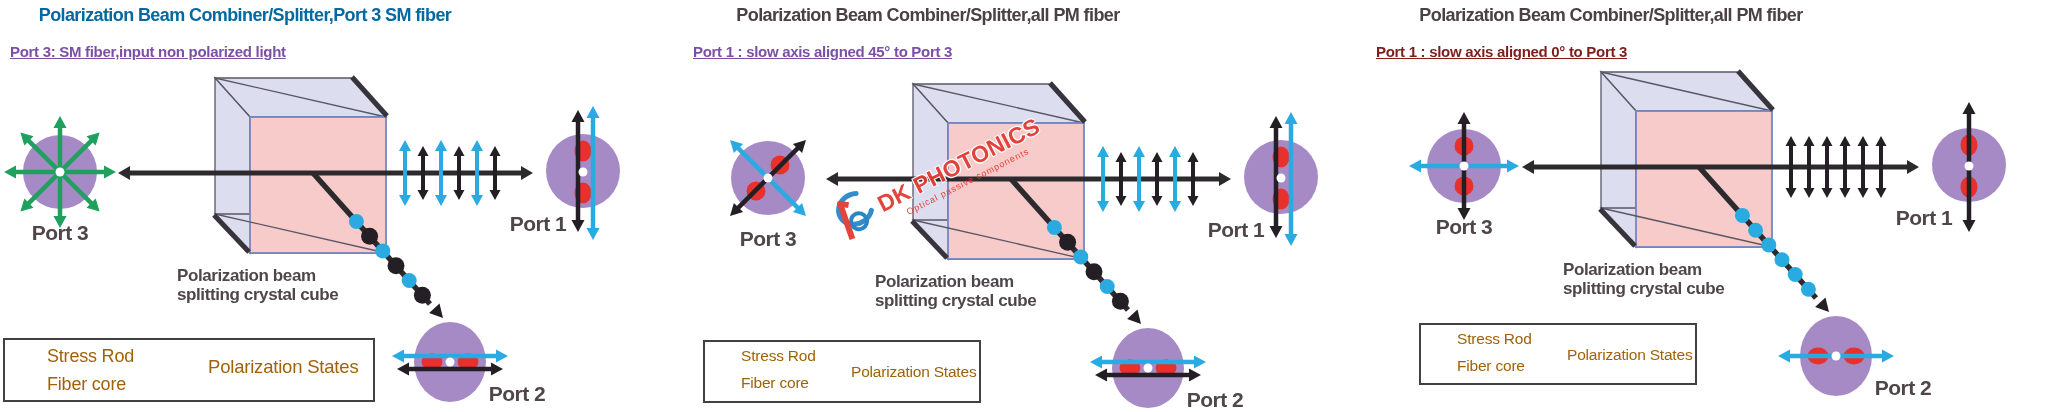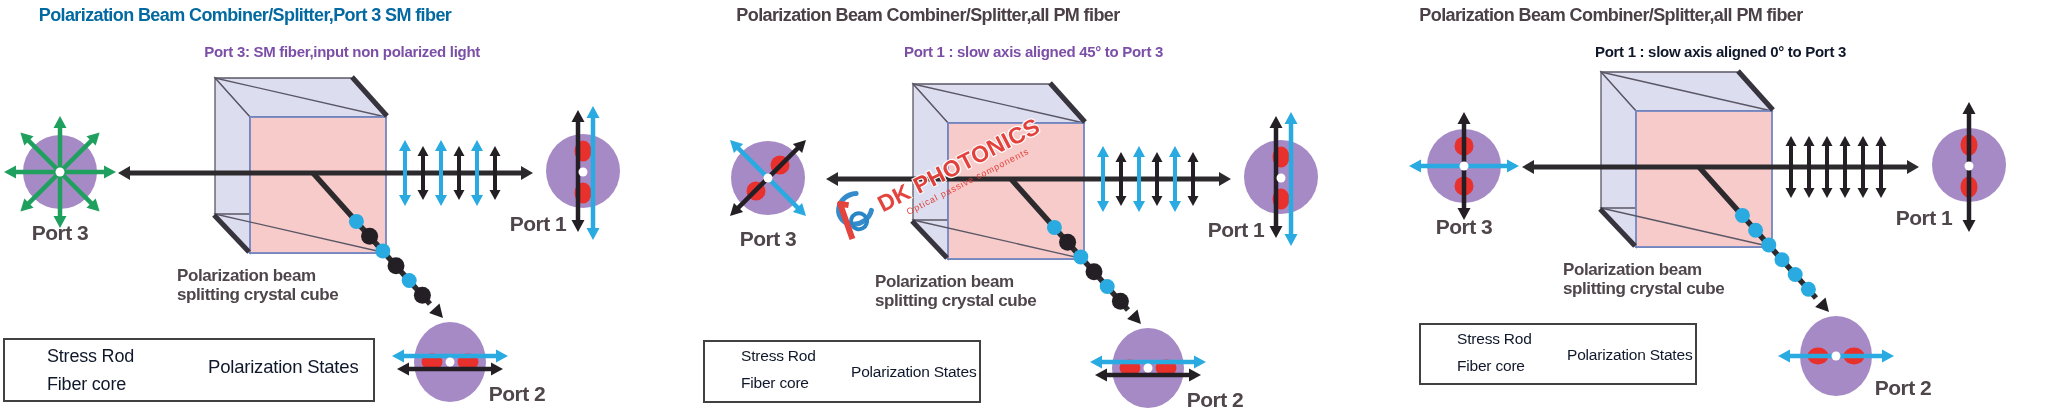--- a/index.html
+++ b/index.html
@@ -1,24 +1,24 @@
 <!DOCTYPE html>
 <html><head>
 <meta charset="utf-8">
 <style>
   html,body{margin:0;padding:0;}
   body{width:2048px;height:412px;background:#ffffff;font-family:"Liberation Sans",sans-serif;position:relative;overflow:hidden;}
   .panel{position:absolute;top:0;width:683px;height:412px;}
   .title{position:absolute;left:10px;top:5px;width:470px;text-align:center;font-size:18px;font-weight:bold;letter-spacing:-0.6px;white-space:nowrap;}
-  .subtitle{position:absolute;left:10px;top:43px;width:470px;text-align:right;font-size:15px;font-weight:bold;letter-spacing:-0.3px;white-space:nowrap;}
+  .subtitle{position:absolute;left:10px;top:43px;width:470px;text-align:left;font-size:15px;font-weight:bold;letter-spacing:-0.3px;white-space:nowrap;text-decoration:underline;}
   svg.diagram{position:absolute;left:0;top:0;width:683px;height:412px;}
   .portlabel{position:absolute;width:100px;text-align:center;font-size:21px;font-weight:bold;letter-spacing:-0.5px;color:#4f464b;white-space:nowrap;}
   .caption{position:absolute;width:220px;text-align:left;font-size:17px;font-weight:bold;letter-spacing:-0.4px;line-height:19px;color:#4f464b;}
   .legendbox{position:absolute;background:#fff;border:2px solid #414141;box-sizing:border-box;}
-  .ltext{position:absolute;color:#0f172a;white-space:nowrap;letter-spacing:-0.2px;}
+  .ltext{position:absolute;color:#a16207;white-space:nowrap;letter-spacing:-0.2px;}
   .watermark{position:absolute;left:140px;top:148px;transform:rotate(-27deg);display:flex;align-items:flex-end;opacity:0.95;pointer-events:none;}
   .wlogo{width:46px;height:52px;flex:0 0 auto;margin-right:2px;}
   .wbrand{font-size:23px;font-weight:bold;letter-spacing:0.2px;text-shadow:-1px -1px 0 #fff,1px -1px 0 #fff,-1px 1px 0 #fff,1px 1px 0 #fff;white-space:nowrap;}
   .wtag{font-size:9px;letter-spacing:0.9px;margin-left:22px;white-space:nowrap;}
 </style>
 </head>
 <body>
 
 <div class="panel" style="left:0px">
   <div class="title" style="color: #0369a1;">Polarization Beam Combiner/Splitter,Port 3 SM fiber</div>
@@ -256,21 +256,21 @@
     <div>splitting crystal cube</div>
   </div>
   <div class="legendbox" style="left: 20px; top: 340px; width: 278px; height: 63px;"></div>
   <div class="ltext lstress" style="left: 58px; top: 347px; font-size: 15.5px;">Stress Rod</div>
   <div class="ltext lfiber" style="left: 58px; top: 374px; font-size: 15.5px;">Fiber core</div>
   <div class="ltext lpol" style="left: 168px; top: 363px; font-size: 15.5px;">Polarization States</div>
 </div>
 
 <div class="panel" style="left:1366px">
   <div class="title" style="color: rgb(74, 64, 70);">Polarization Beam Combiner/Splitter,all PM fiber</div>
-  <div class="subtitle" style="color: #0f172a;">Port 1 : slow axis aligned 0° to Port 3</div>
+  <div class="subtitle" style="color: #7f1d1d;">Port 1 : slow axis aligned 0° to Port 3</div>
   <svg class="diagram" viewBox="0 0 683 412">
       <g transform="translate(20,-6)">
         <g>
           <polygon points="215,78 351,78 386,117 250,117" fill="#dcddee" stroke="#5a5766" stroke-width="1.3"></polygon>
           <polygon points="215,78 250,117 250,253 215,214" fill="#dcddee" stroke="#5a5766" stroke-width="1.3"></polygon>
           <polygon points="215,214 250,253 386,253 351,214" fill="#dcddee" stroke="#5a5766" stroke-width="1.3"></polygon>
           <line x1="215" y1="78" x2="386" y2="117" stroke="#5a5766" stroke-width="1.3"></line>
           <rect x="250" y="117" width="136" height="136" fill="#f7cbca" stroke="#7287c3" stroke-width="1.8"></rect>
           <line x1="215" y1="214" x2="386" y2="253" stroke="#5a5766" stroke-width="1.3"></line>
           <line x1="352" y1="77" x2="387" y2="116" stroke="#37343e" stroke-width="5"></line>

